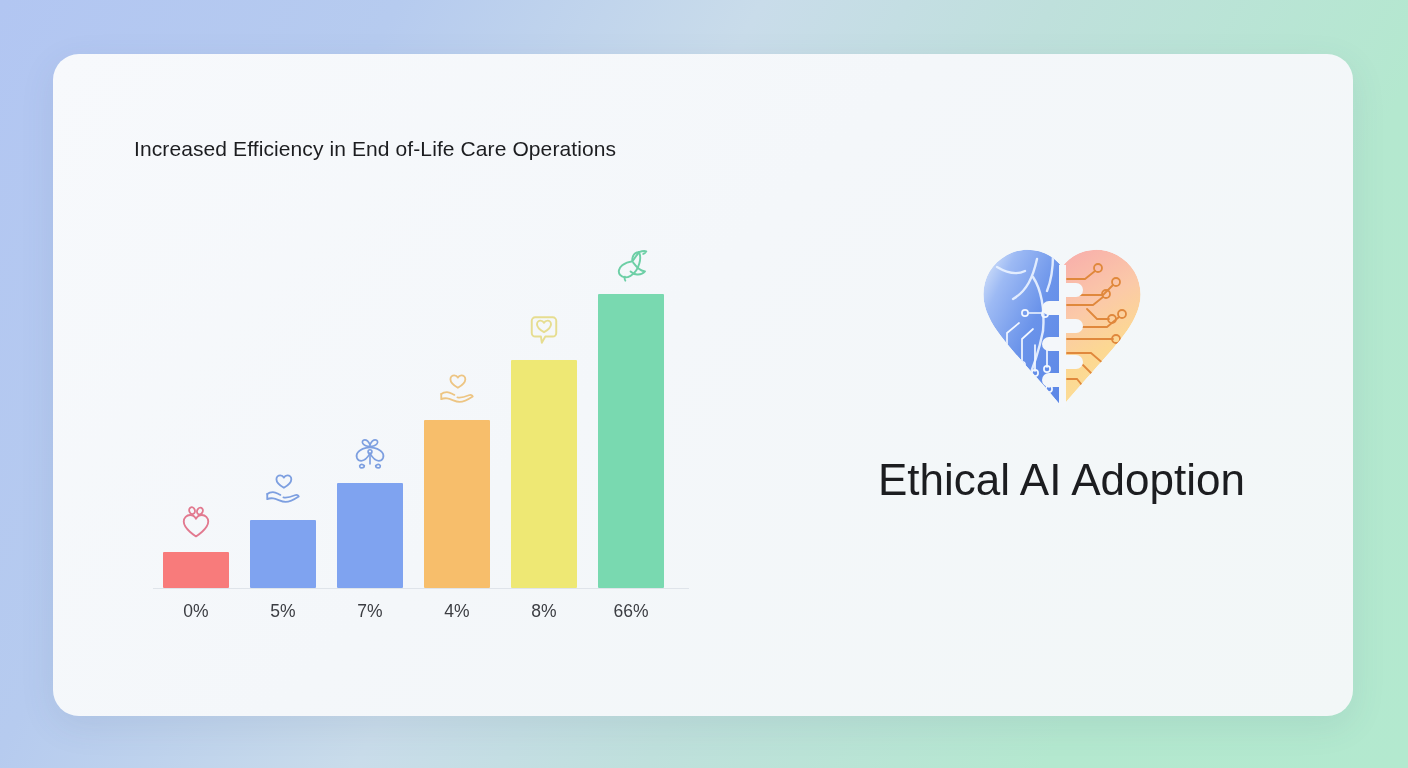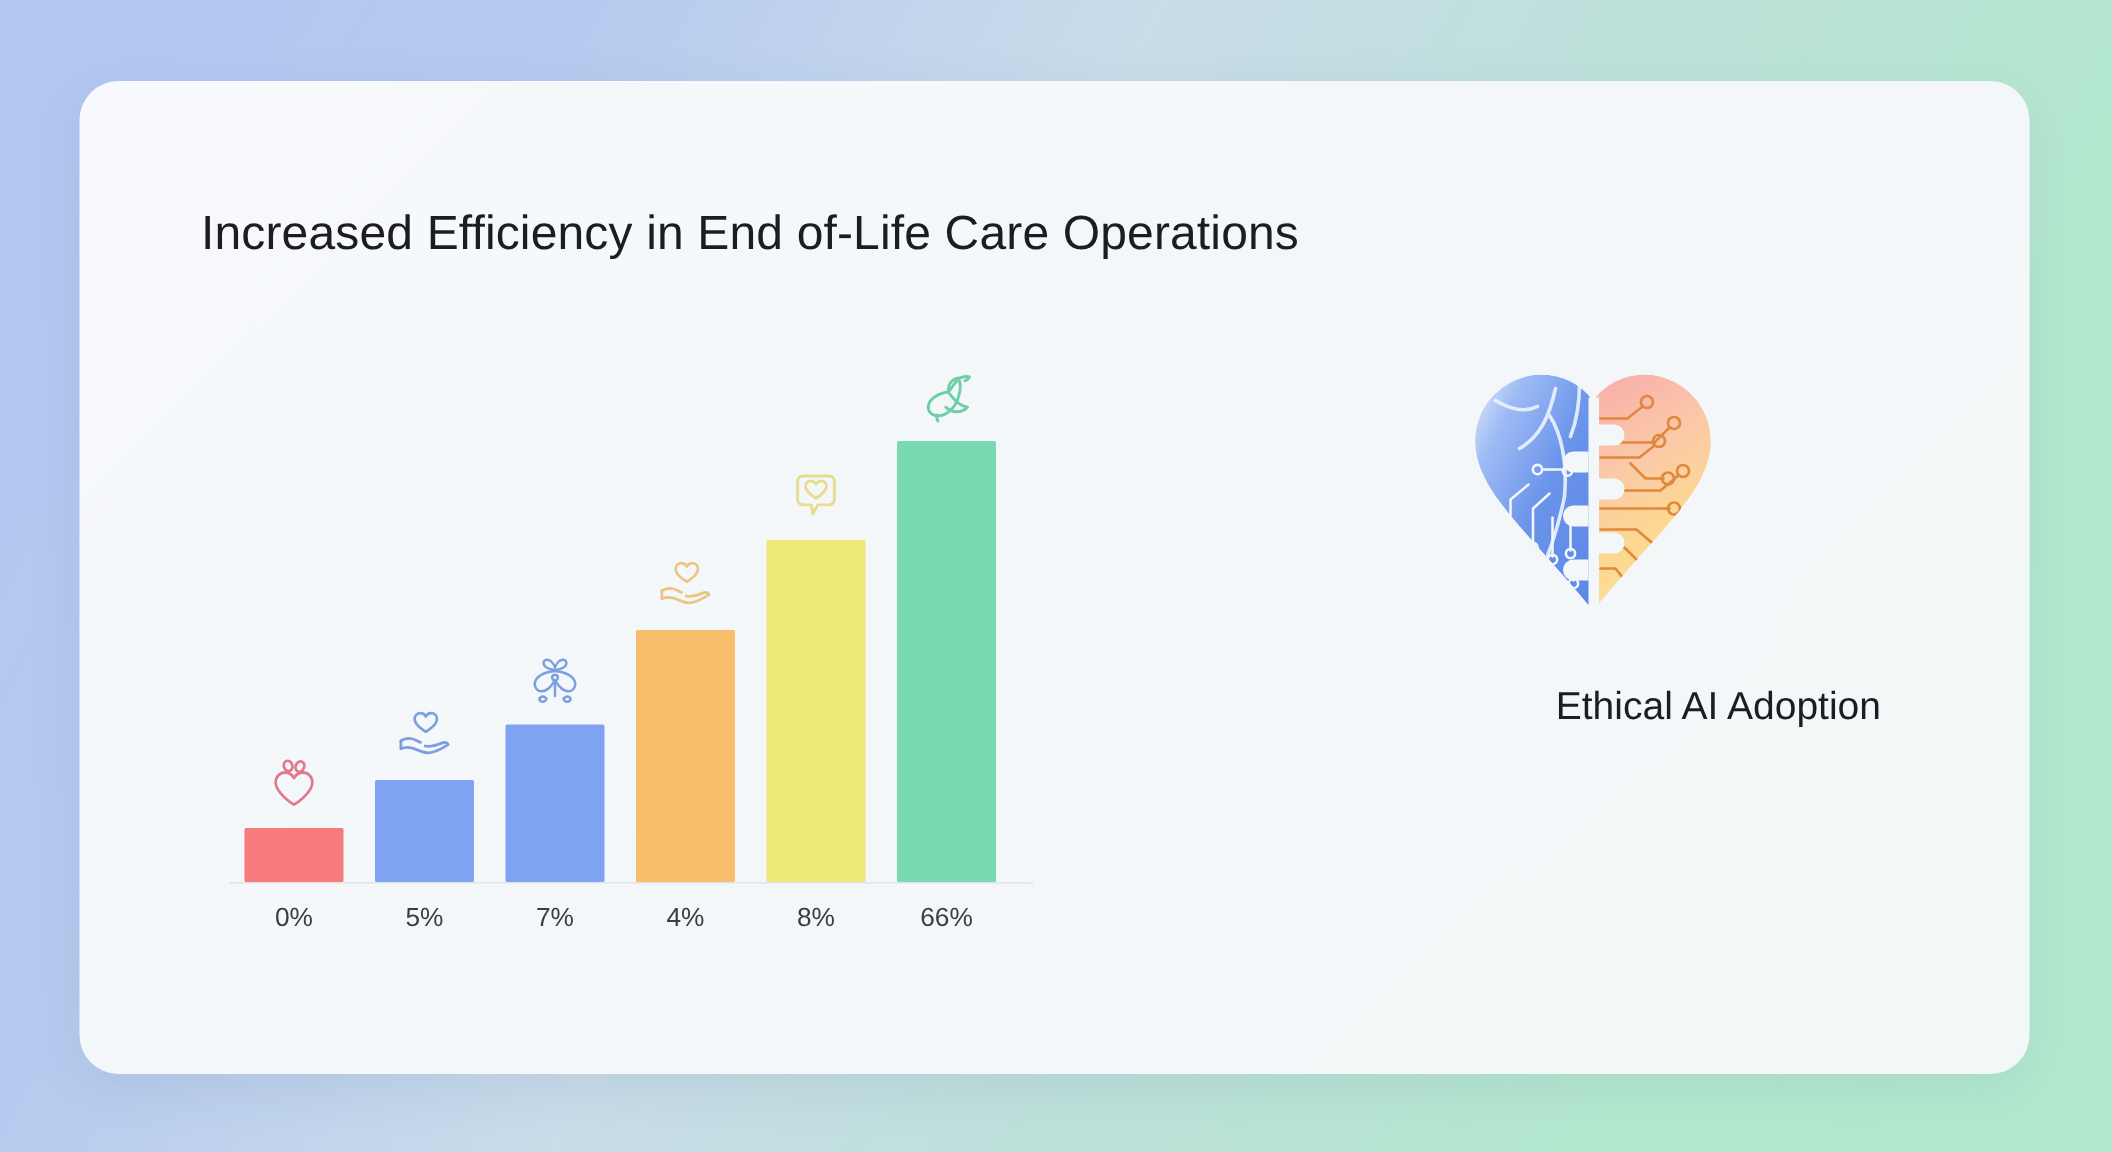--- a/index.html
+++ b/index.html
@@ -29,21 +29,21 @@
     background: linear-gradient(135deg, #f7f9fc 0%, #f4f7fa 45%, #f2f7f7 100%);
     border-radius: 26px;
     box-shadow: 0 10px 34px rgba(70,90,130,0.10);
   }
 
   
   #chart-title {
     position: absolute;
     left: 134px;
     top: 137px;
-    font-size: 32px;
+    font-size: 21px;
     letter-spacing: 0.1px;
     color: #1c1d20;
     white-space: nowrap;
   }
 
   
   #plot {
     position: absolute;
     left: 153px;
     top: 236px;
@@ -101,25 +101,25 @@
     position: absolute;
     left: 967px;
     top: 247px;
     width: 190px;
     height: 166px;
   }
   #heart-graphic svg { width: 100%; height: 100%; display: block; }
 
   #right-label {
     position: absolute;
-    left: 920px;
+    left: 878px;
     top: 455px;
     width: 334px;
     text-align: right;
-    font-size: 26px;
+    font-size: 44px;
     color: #1c1d20;
     white-space: nowrap;
   }
 </style>
 </head>
 <body>
 
 <div id="stage">
 
   <div id="card"></div>

